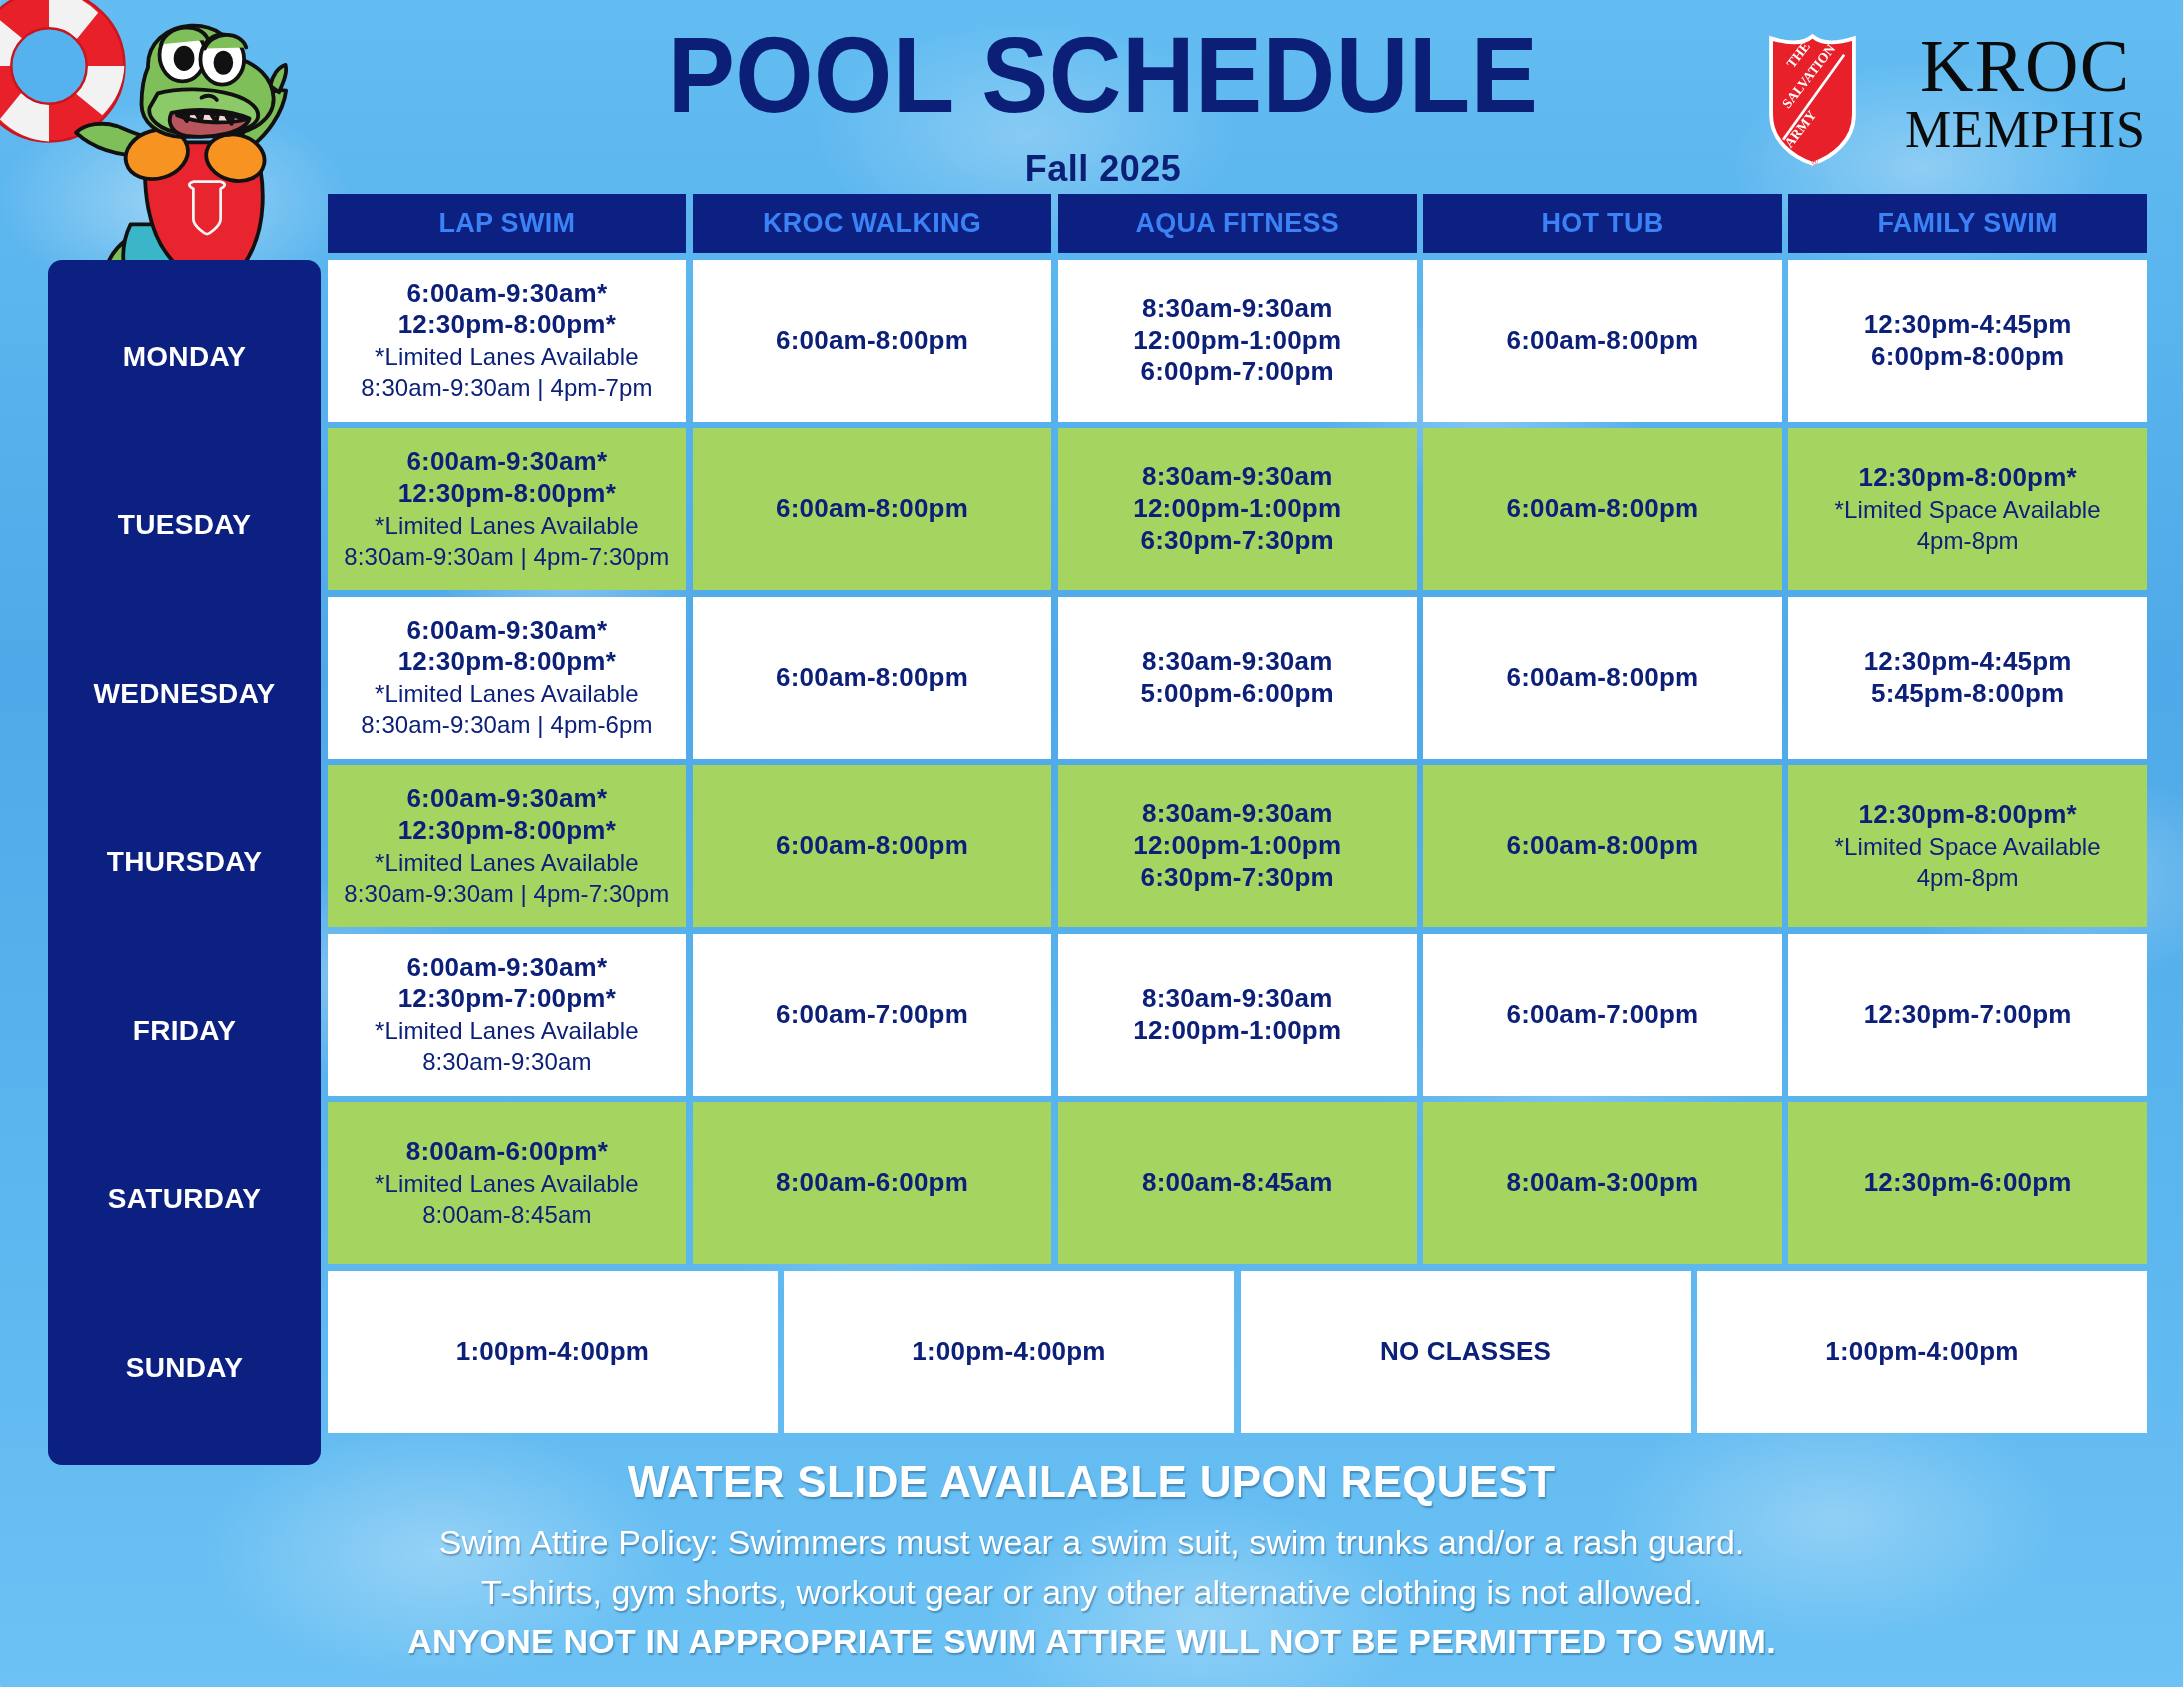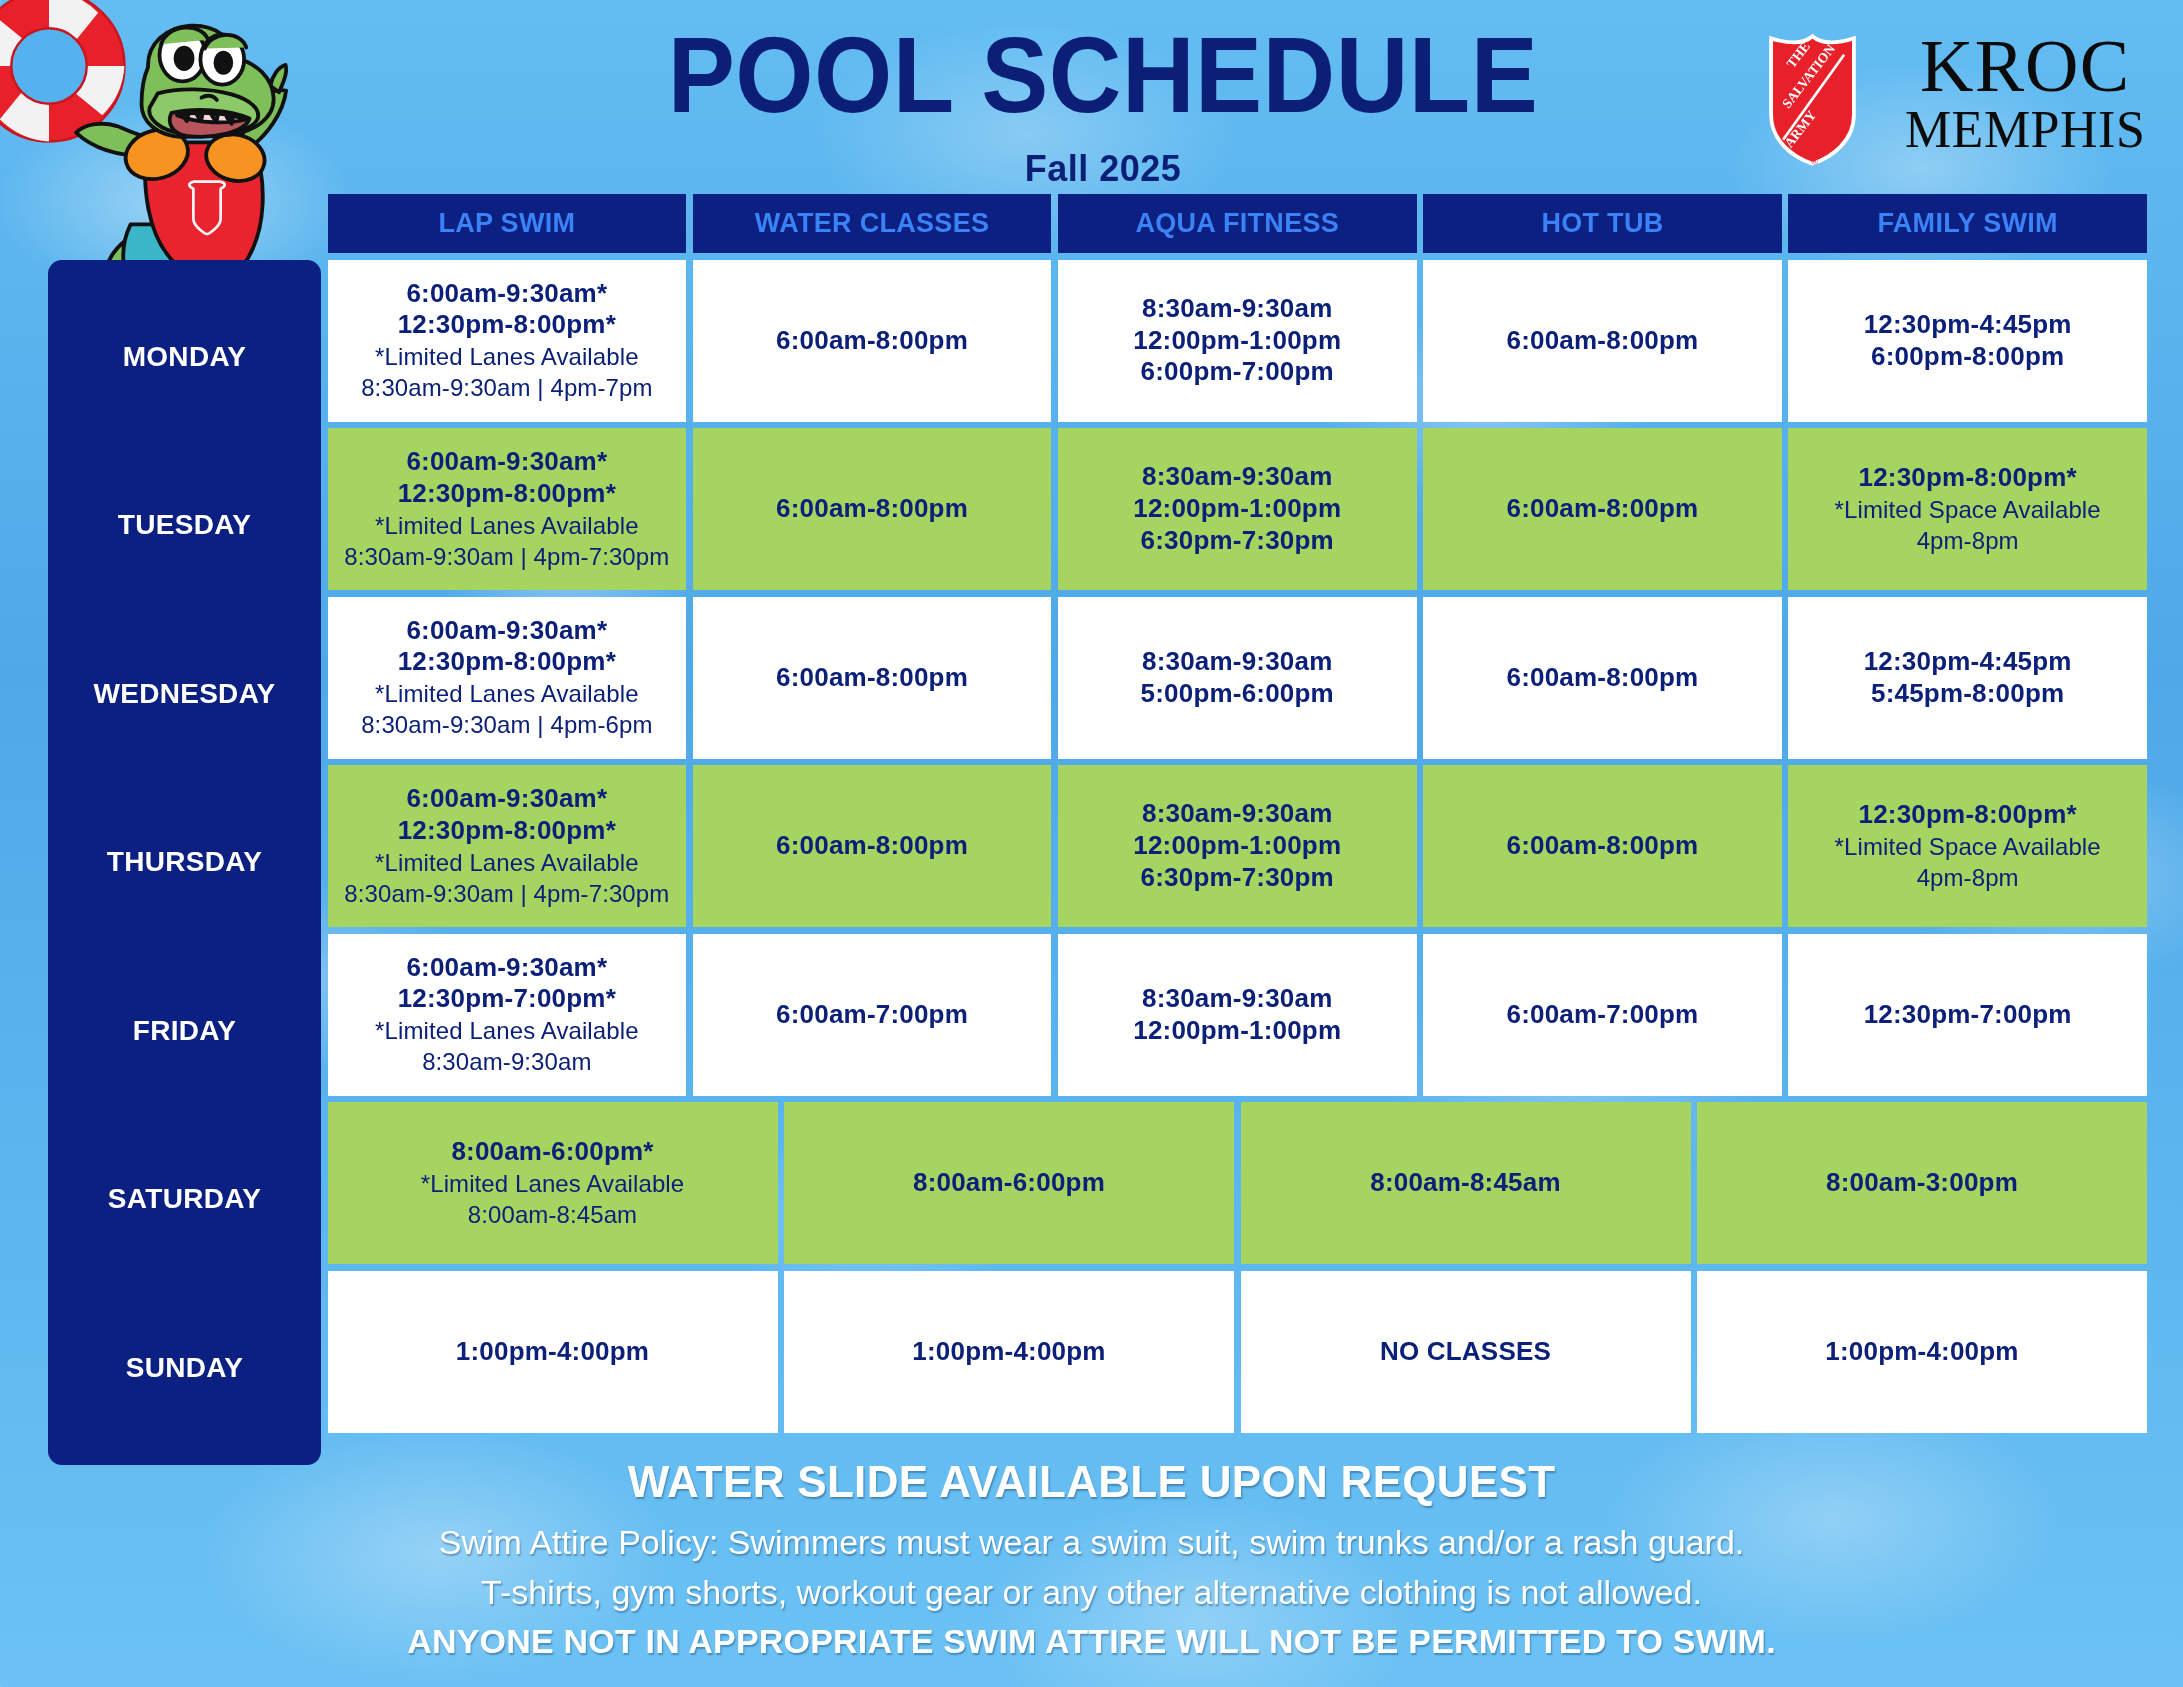--- a/index.html
+++ b/index.html
@@ -273,21 +273,21 @@
         <div class="kroc-1">KROC</div>
         <div class="kroc-2">MEMPHIS</div>
       </div>
     </div>
   </div>
 
   <div class="table" id="schedule-table">
       <div class="row r-h">
         <div class="daycell spacer"></div>
         <div class="headcell">LAP SWIM</div>
-        <div class="headcell">WATER CLASSES</div>
+        <div class="headcell">KROC WALKING</div>
         <div class="headcell">AQUA FITNESS</div>
         <div class="headcell">HOT TUB</div>
         <div class="headcell">FAMILY SWIM</div>
       </div>
       <div class="row r-b">
         <div class="daycell">MONDAY</div>
         <div class="cell">
           <div class="t">6:00am-9:30am*</div>
           <div class="t">12:30pm-8:00pm*</div>
           <div class="n">*Limited Lanes Available</div>
@@ -412,20 +412,23 @@
           <div class="n">8:00am-8:45am</div>
         </div>
         <div class="cell">
           <div class="t">8:00am-6:00pm</div>
         </div>
         <div class="cell">
           <div class="t">8:00am-8:45am</div>
         </div>
         <div class="cell">
           <div class="t">8:00am-3:00pm</div>
+        </div>
+        <div class="cell">
+          <div class="t">12:30pm-6:00pm</div>
         </div>
       </div>
       <div class="row r-b">
         <div class="daycell">SUNDAY</div>
         <div class="cell">
           <div class="t">1:00pm-4:00pm</div>
         </div>
         <div class="cell">
           <div class="t">1:00pm-4:00pm</div>
         </div>

